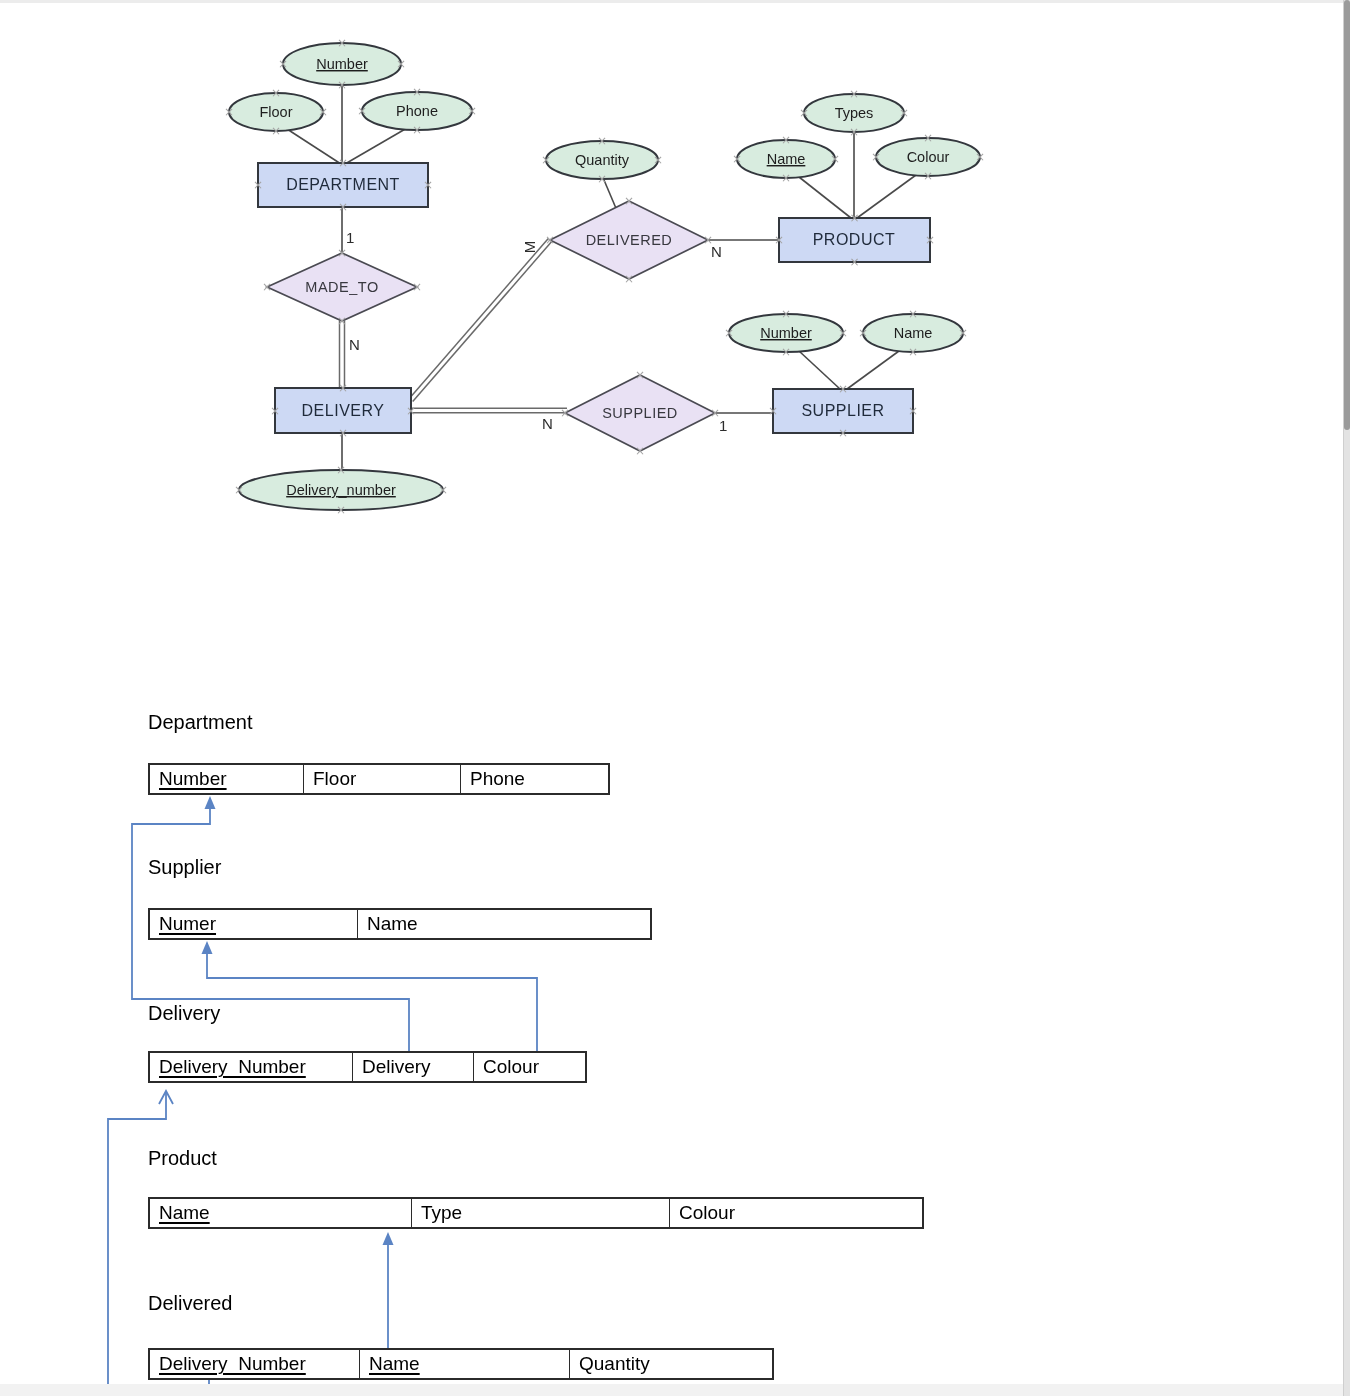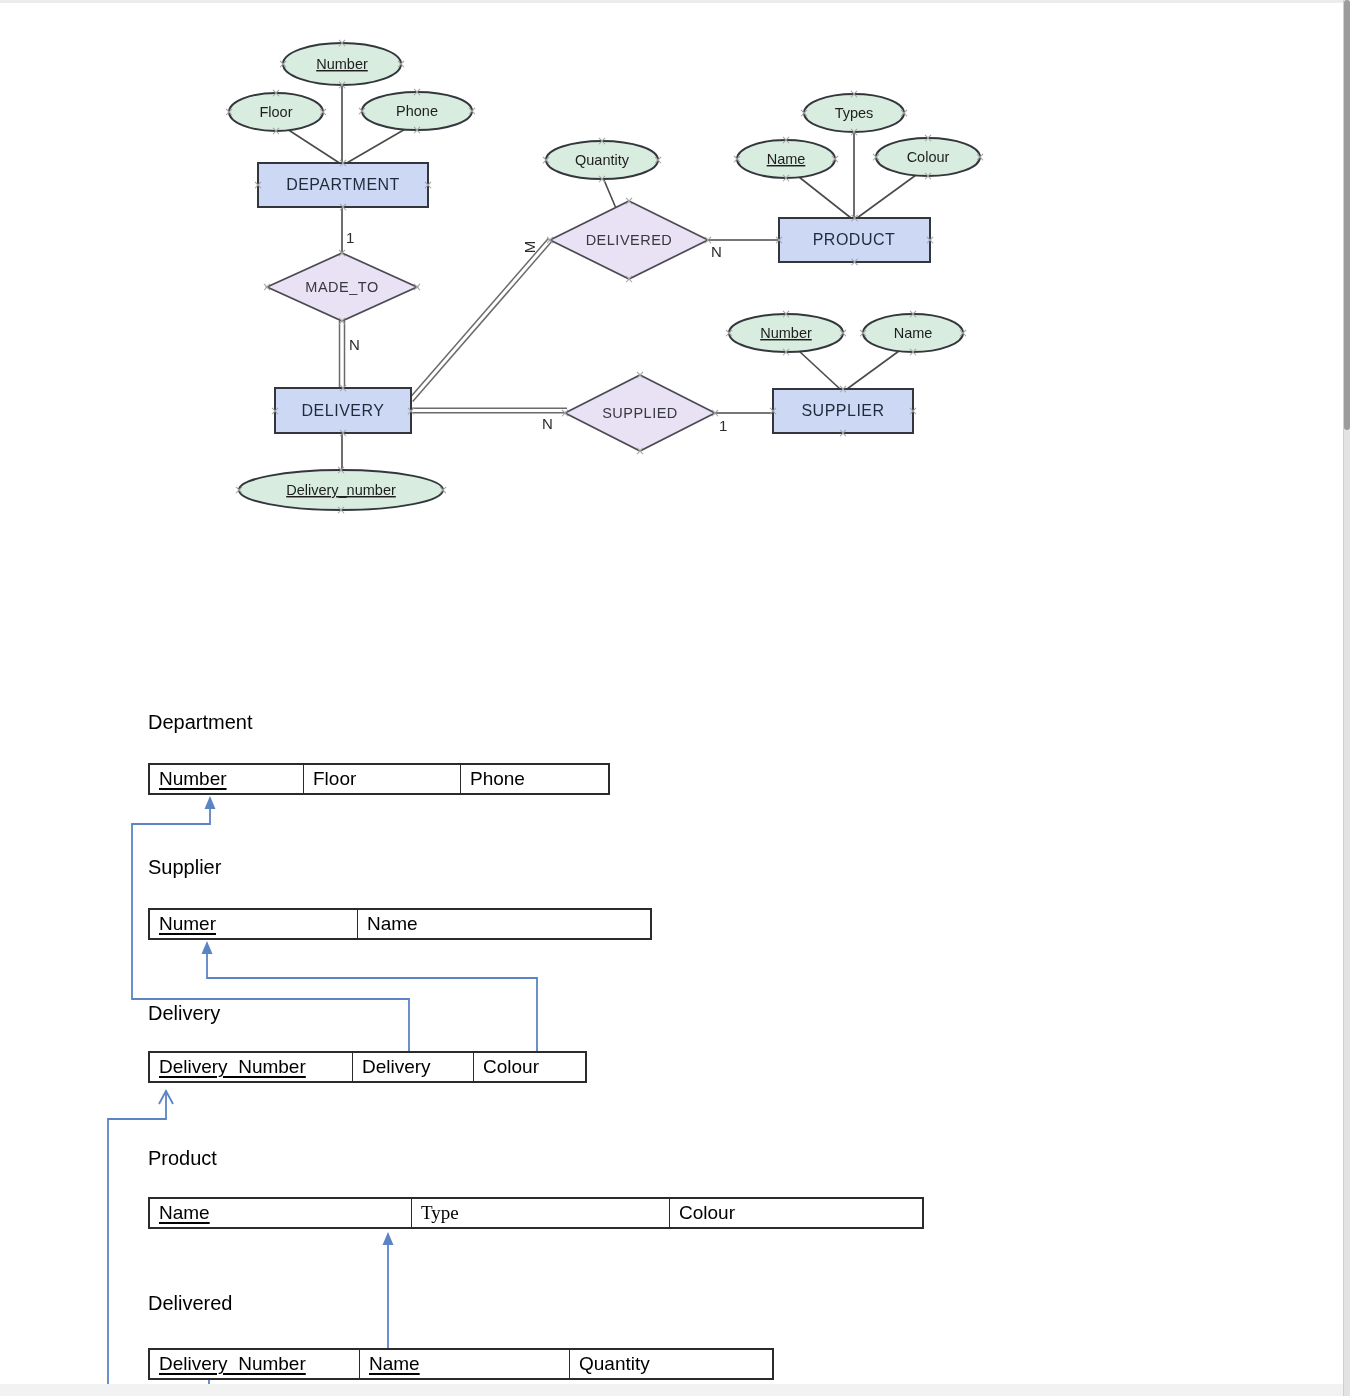--- a/index.html
+++ b/index.html
@@ -194,21 +194,21 @@
   <div class="h" style="left:148px;top:1002px;">Delivery</div>
   <div class="tbl" style="left:148px;top:1051px;width:439px;">
     <div class="cell pk" style="width:202px;">Delivery_Number</div>
     <div class="cell" style="width:121px;">Delivery</div>
     <div class="cell last">Colour</div>
   </div>
 
   <div class="h" style="left:148px;top:1147px;">Product</div>
   <div class="tbl" style="left:148px;top:1197px;width:776px;">
     <div class="cell pk" style="width:261px;">Name</div>
-    <div class="cell" style="width:258px;font-family:Liberation Serif, serif;">Type</div>
+    <div class="cell" style="width:258px;">Type</div>
     <div class="cell last">Colour</div>
   </div>
 
   <div class="h" style="left:148px;top:1292px;">Delivered</div>
   <div class="tbl" style="left:148px;top:1348px;width:626px;">
     <div class="cell pk" style="width:209px;">Delivery_Number</div>
     <div class="cell pk" style="width:210px;">Name</div>
     <div class="cell last">Quantity</div>
   </div>
 

